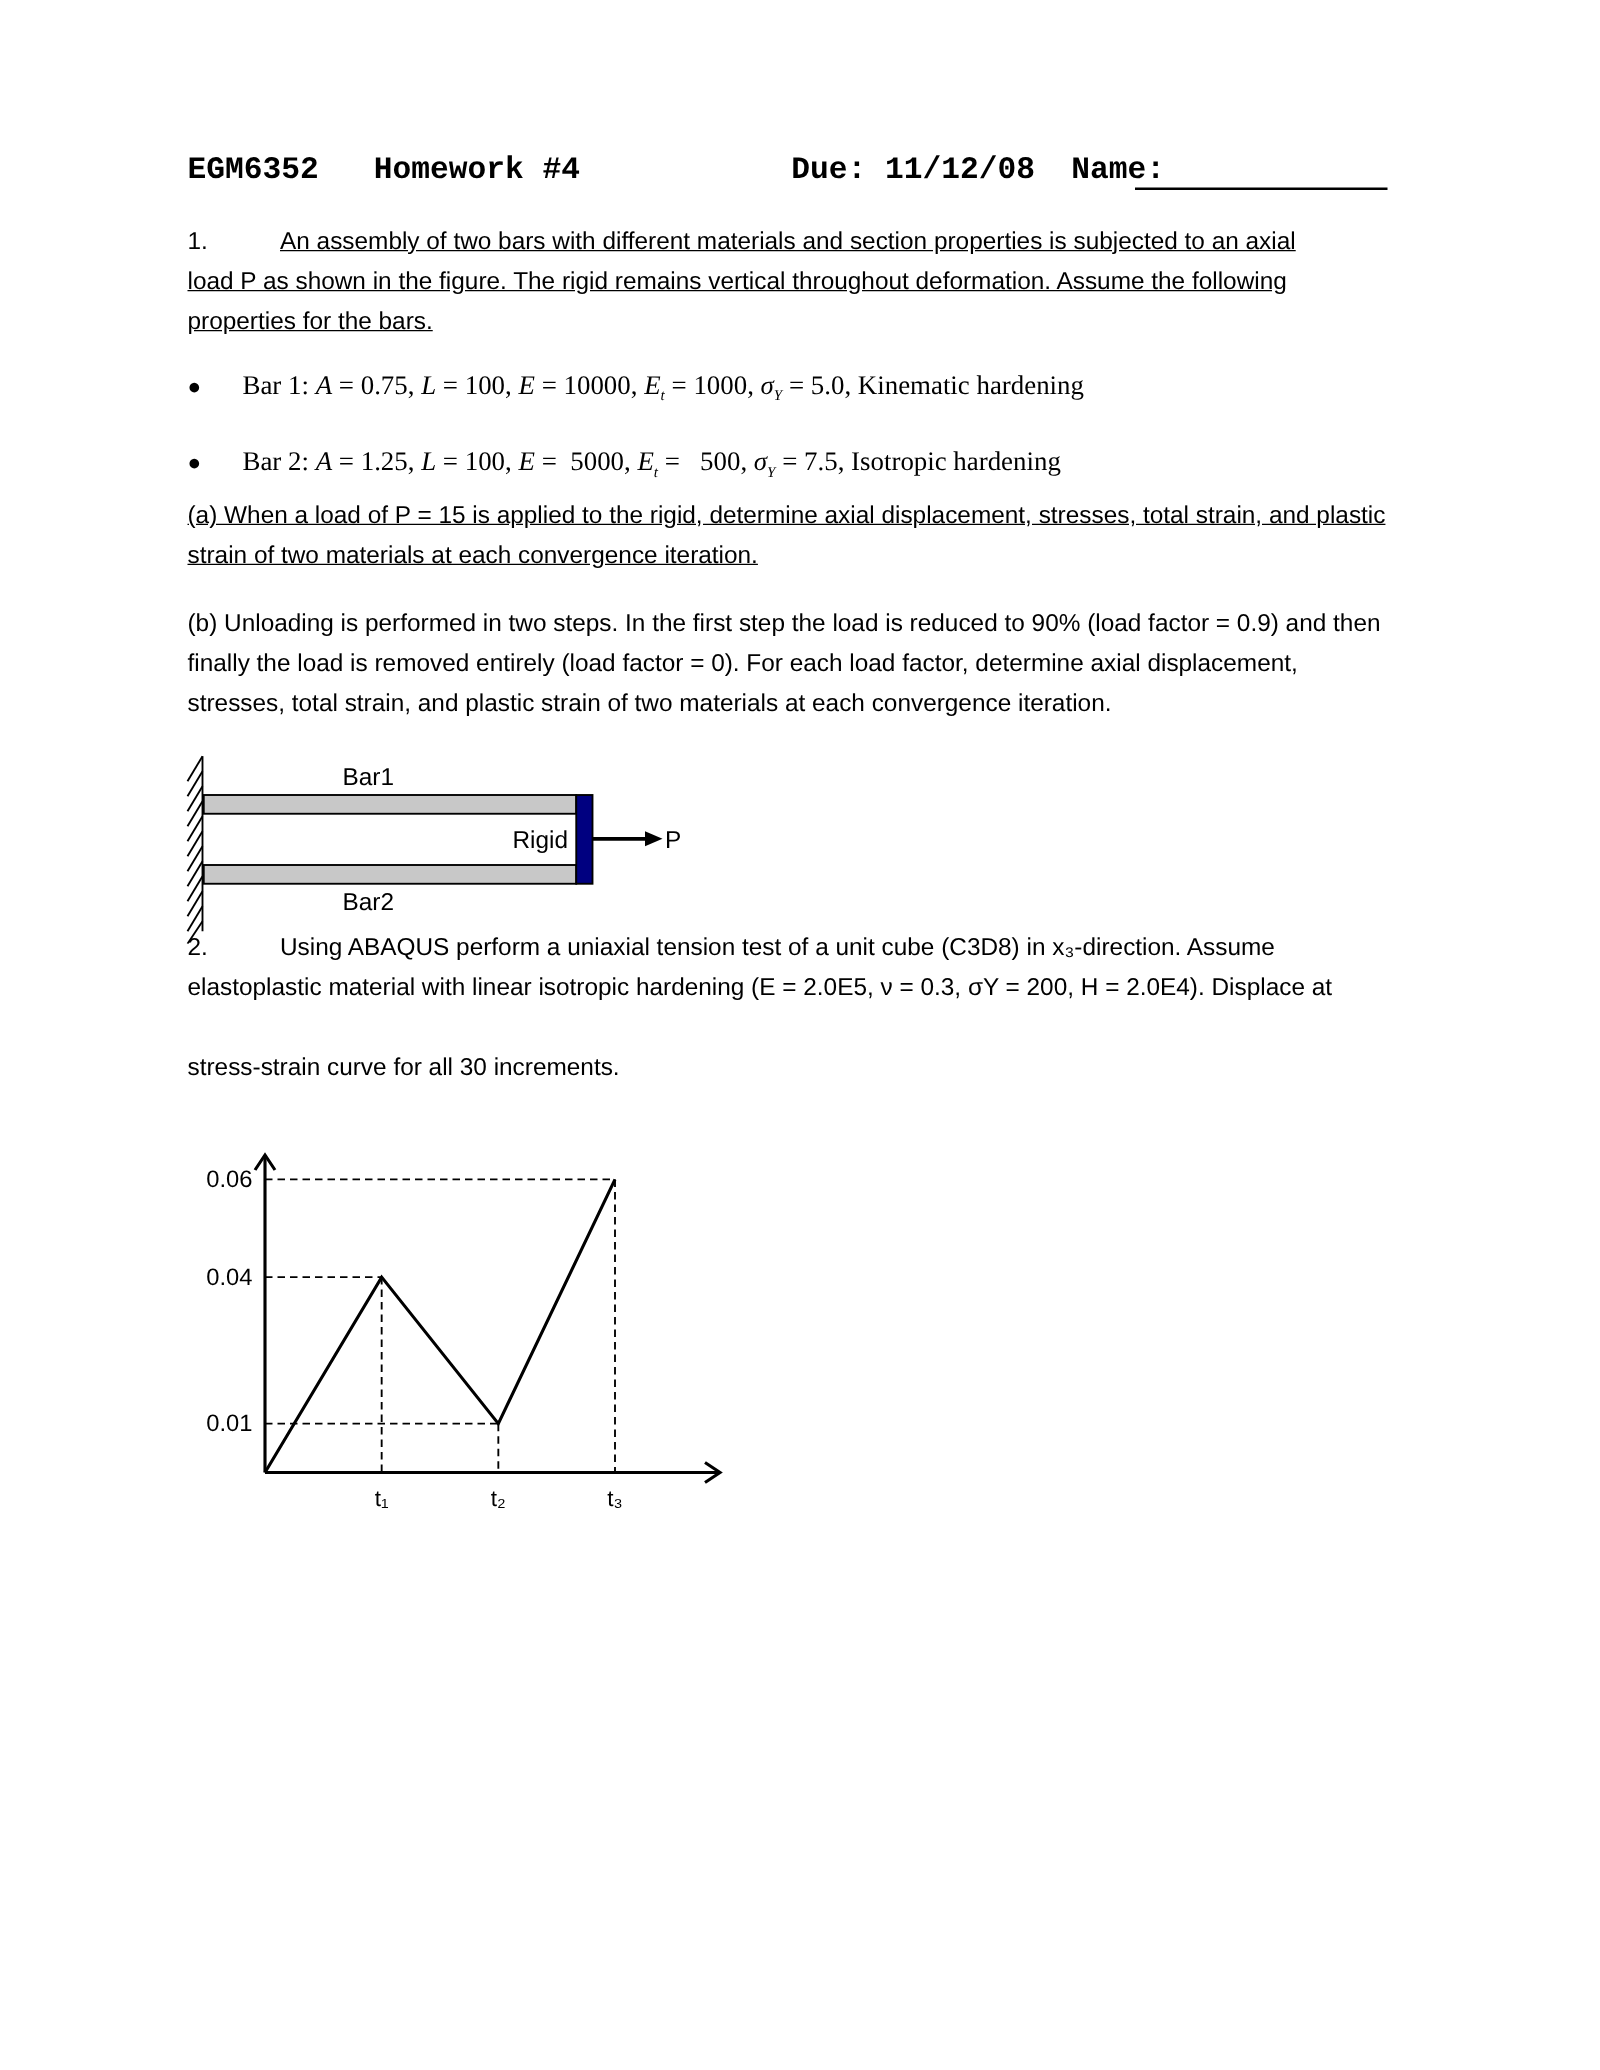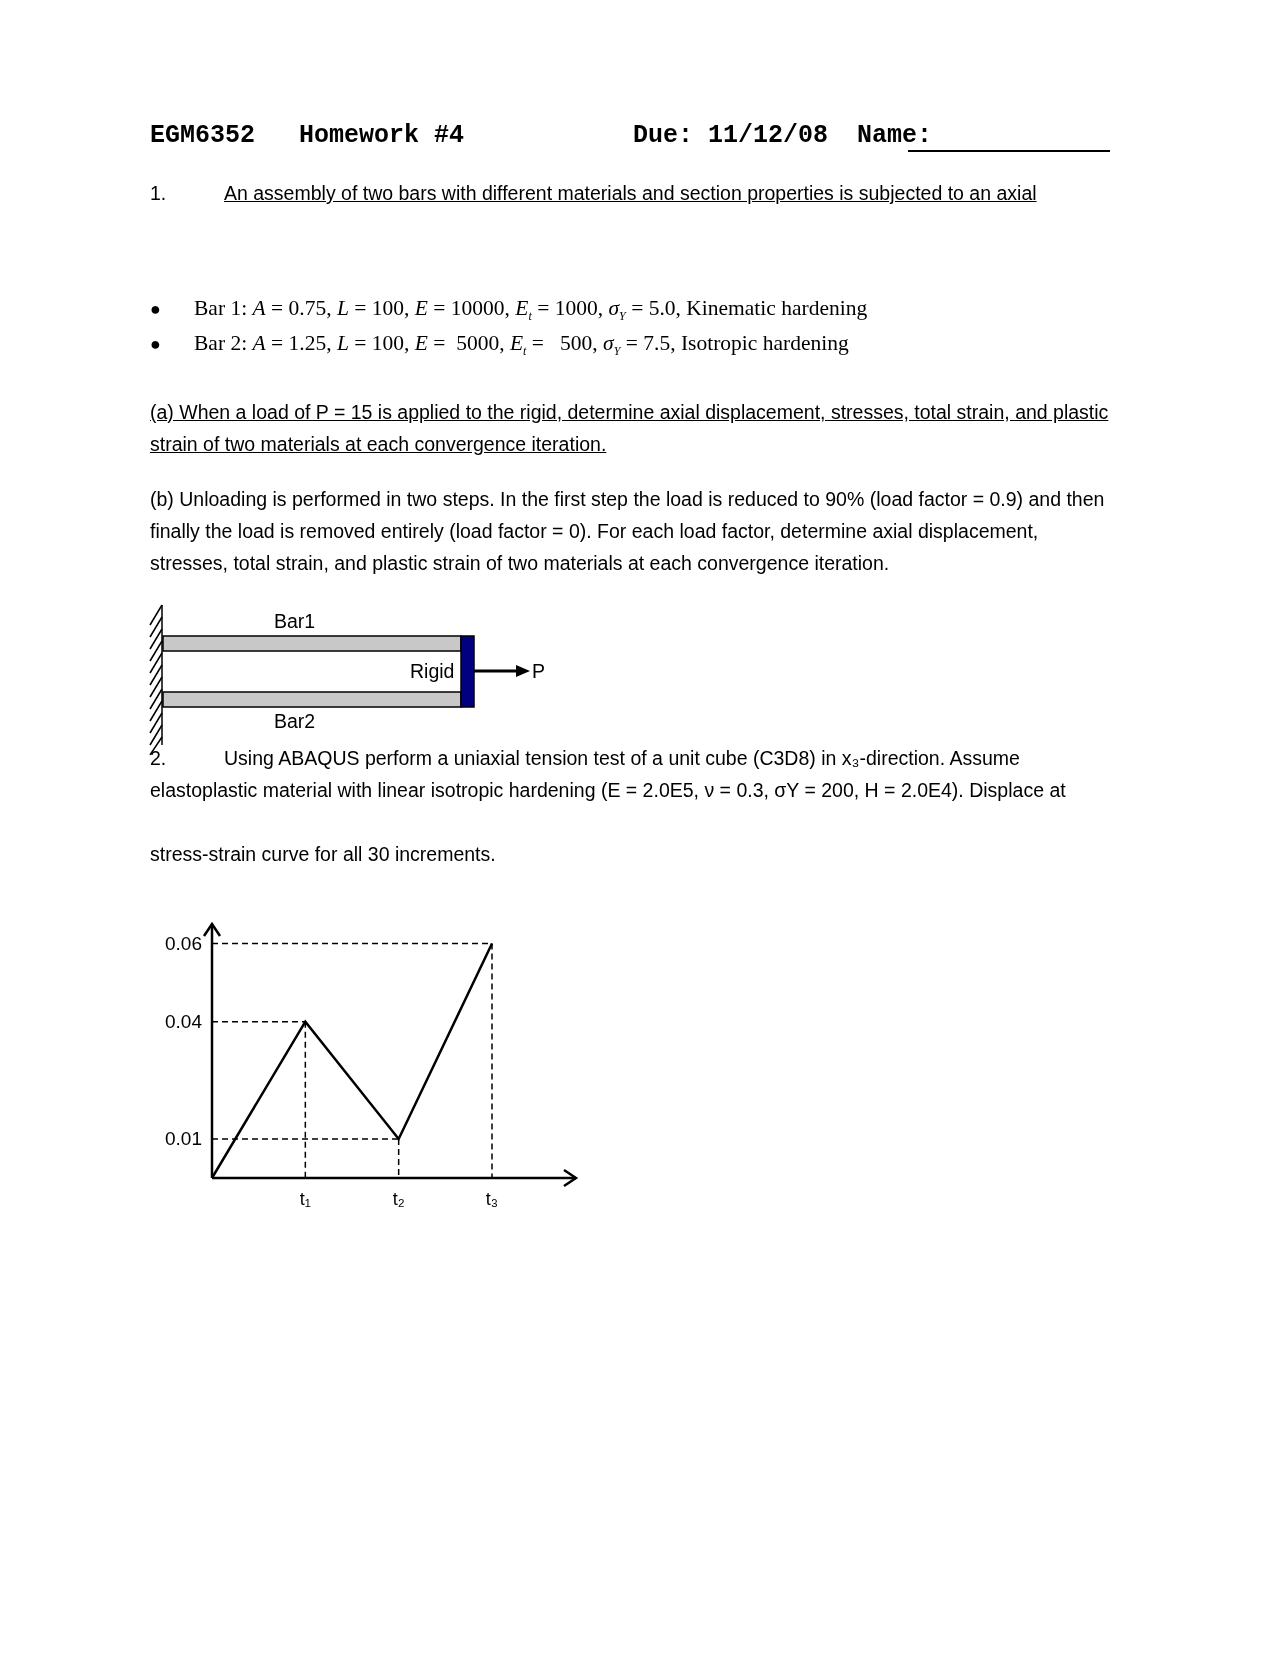--- a/index.html
+++ b/index.html
@@ -19,30 +19,31 @@
 <body>
 
 <div class="abs hdr" style="left:150px;">EGM6352</div>
 <div class="abs hdr" style="left:299px;">Homework #4</div>
 <div class="abs hdr" style="left:597px;margin-left:36px;">Due: 11/12/08</div>
 <div class="abs hdr" style="left:857px;">Name:</div>
 <div class="name-line"></div>
 
 <div class="abs para" style="top:177px;text-decoration:underline;">
   <span class="num">1.</span><span>An assembly of two bars with different materials and section properties is subjected to an axial</span><br>
+  <span>load P as shown in the figure. The rigid remains vertical throughout deformation. Assume the following properties for the bars.</span>
 </div>
 
 <div class="abs bullets" style="top:295px;">
   <div class="bullet-row">
     <span class="bullet-dot">●</span>
     <span><span>Bar 1: </span><i>A</i> = <span>0.75</span>, <i>L</i> = <span>100</span>, <i>E</i> = <span>10000</span>, <i>E<sub style="font-size:12px">t</sub></i> = <span>1000</span>, <i>σ<sub style="font-size:12px">Y</sub></i> = <span>5.0</span>, <span>Kinematic hardening</span></span>
   </div>
   <div class="bullet-row">
     <span class="bullet-dot">●</span>
-    <span style="white-space:pre;"><span>Bar 2: </span><i>A</i> = <span>1.25</span>, <i>L</i> = <span>100</span>, <i>E</i> = <span> 5000</span>, <i>E<sub style="font-size:12px">t</sub></i> = <span>  500</span>, <i>σ<sub style="font-size:12px">Y</sub></i> = <span>7.5</span>, <span>Isotropic hardening</span></span>
+    <span style="white-space:pre;margin-top:26px;"><span>Bar 2: </span><i>A</i> = <span>1.25</span>, <i>L</i> = <span>100</span>, <i>E</i> = <span> 5000</span>, <i>E<sub style="font-size:12px">t</sub></i> = <span>  500</span>, <i>σ<sub style="font-size:12px">Y</sub></i> = <span>7.5</span>, <span>Isotropic hardening</span></span>
   </div>
 </div>
 
 <div class="abs para" style="top:396px;text-decoration:underline;">(a) When a load of P = 15 is applied to the rigid, determine axial displacement, stresses, total strain, and plastic strain of two materials at each convergence iteration.</div>
 <div class="abs para" style="top:483px;">(b) Unloading is performed in two steps. In the first step the load is reduced to 90% (load factor = 0.9) and then finally the load is removed entirely (load factor = 0). For each load factor, determine axial displacement, stresses, total strain, and plastic strain of two materials at each convergence iteration.</div>
 
 <svg class="abs" style="left:140px; top:595px;" width="420" height="160" viewBox="0 0 420 160">
   <g stroke="#000" stroke-width="1.5">
     <line x1="22" y1="10" x2="22" y2="150"></line>
     <line x1="22" y1="10" x2="10" y2="30"></line>

